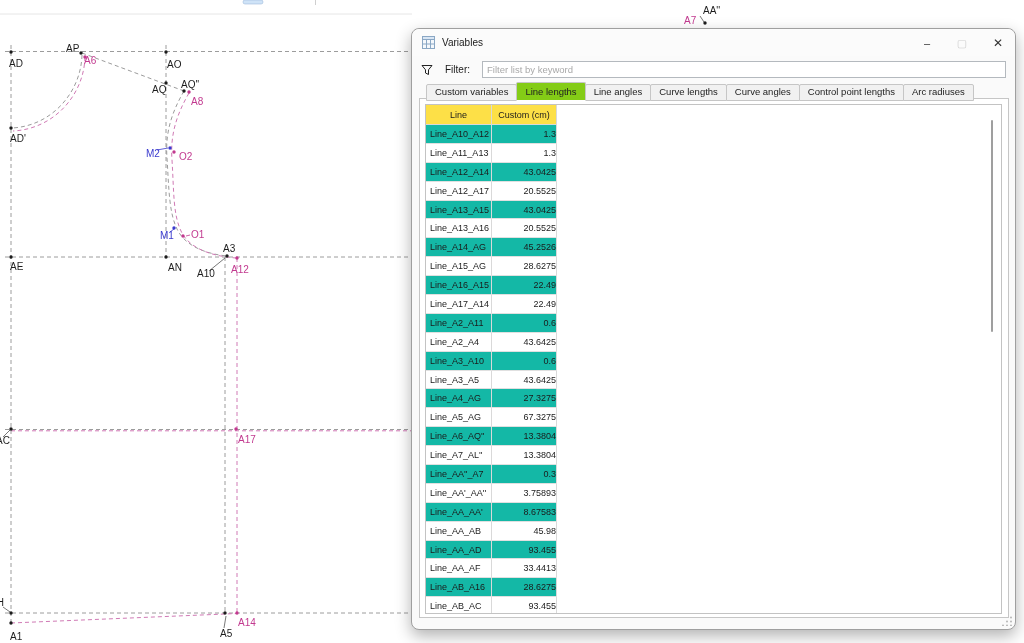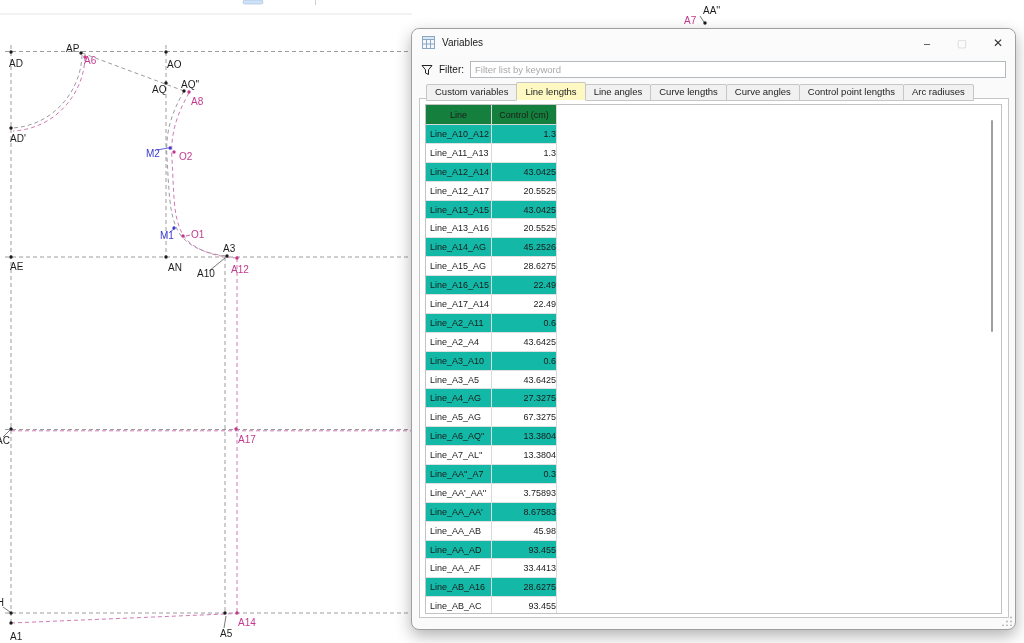--- a/index.html
+++ b/index.html
@@ -28,53 +28,53 @@
   .title-text{font-size:10px;color:#1a1a1a;}
   .winbtn{
     position:absolute;top:4px;width:22px;height:20px;line-height:20px;
     text-align:center;font-size:11px;color:#333;cursor:default;user-select:none;
   }
   .winbtn.min{right:77px;}
   .winbtn.max{right:42px;color:#cfcfcf;}
   .winbtn.close{right:6px;font-size:12px;}
   .filter-row{
     position:absolute;top:31px;left:9px;right:9px;height:19px;
-    display:flex;align-items:center;gap:6px;
+    display:flex;align-items:center;gap:12px;
   }
   .funnel{width:12px;height:12px;flex:0 0 auto;}
   .filter-label{font-size:10px;color:#1a1a1a;flex:0 0 auto;}
   .filter-input{
     flex:1 1 auto;height:17px;box-sizing:border-box;
     border:1px solid #b4b9be;background:#fff;border-radius:0;
     font:9.5px "Liberation Sans",sans-serif;padding:0 4px;color:#222;outline:none;
   }
   .filter-input::placeholder{color:#a9a9a9;}
   .tabbar{position:absolute;top:53px;left:14px;display:flex;align-items:flex-end;z-index:3;}
   .tab{
     background:#f1f1f1;border:1px solid #c6c6c6;margin-right:-1px;
     padding:1px 8px 2px;font-size:9.5px;color:#222;border-radius:2px 2px 0 0;
     height:12px;line-height:12px;white-space:nowrap;cursor:default;
   }
   .tab.active{
-    background:#fef9c3;padding-top:3px;border-bottom:1px solid #fff;
+    background:#84cc16;padding-top:3px;border-bottom:1px solid #fff;
     position:relative;z-index:4;
   }
   .pane{
     position:absolute;left:7px;right:6px;top:69px;bottom:11px;
     background:#fff;border:1px solid #c6c6c6;box-sizing:border-box;
   }
   .table-box{
     position:absolute;left:5px;top:5px;width:577px;height:510px;
     border:1px solid #c3c3c3;background:#fff;overflow:hidden;box-sizing:border-box;
   }
   table.vars{border-collapse:collapse;table-layout:fixed;font-size:9px;color:#1b1b1b;}
   table.vars th{
     width:65px;height:19px;font-weight:normal;text-align:center;
     border-bottom:1px solid #d9d9d9;border-right:1px solid #d9d9d9;
-    padding:0;background:#15803d;font-size:9px;
+    padding:0;background:#fde047;font-size:9px;
   }
   table.vars th:last-child{width:64px;}
   table.vars td{
     height:17.9px;padding:0 0 0 4px;border-bottom:1px solid #e0e0e0;
     border-right:1px solid #d9d9d9;white-space:nowrap;overflow:hidden;
   }
   table.vars td:last-child{text-align:right;padding:0;}
   table.vars tr.alt td{background:#14b8a6;}
   .vscroll{
     position:absolute;right:8px;top:15px;width:2px;height:212px;
@@ -199,21 +199,21 @@
       <div class="tab">Control point lengths</div>
       <div class="tab">Arc radiuses</div>
     </div>
 
   <div class="pane">
     <div class="table-box">
       <table class="vars">
         <thead>
           <tr>
             <th>Line</th>
-            <th>Control (cm)</th>
+            <th>Custom (cm)</th>
           </tr>
         </thead>
         <tbody>
             <tr class="alt">
               <td>Line_A10_A12</td>
               <td>1.3</td>
             </tr>
             <tr>
               <td>Line_A11_A13</td>
               <td>1.3</td>

